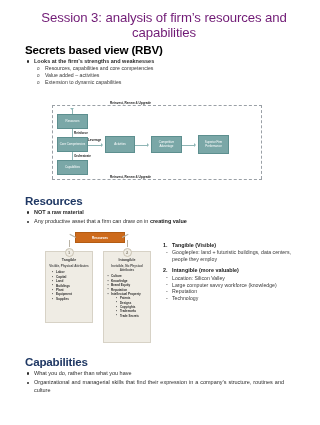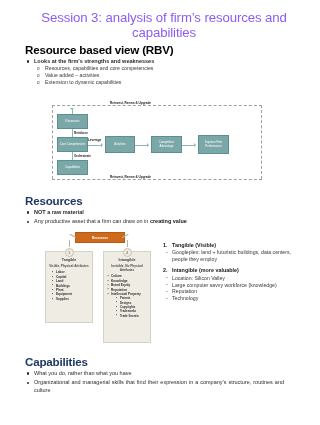--- a/index.html
+++ b/index.html
@@ -10,21 +10,21 @@
     color:#231f20;
     overflow:hidden;
     position:relative;
   }
   .page{position:relative;width:300px;height:425px;}
 
   
   .doc-title{
     position:absolute;left:40px;top:10px;width:248px;
     text-align:center;
-    color:#8b5cf6;
+    color:#701a75;
     font-size:13.2px;
     line-height:15px;
     font-weight:400;
     letter-spacing:-0.1px;
   }
 
   
   .sec-h{
     font-size:11.6px;
     font-weight:bold;
@@ -177,21 +177,21 @@
   .rdash::before{content:"-";position:absolute;left:3px;top:-0.2px;color:#3a3a3a;}
 </style>
 </head>
 <body>
 
 <div class="page">
 
   <div class="doc-title">Session 3: analysis of firm’s resources and capabilities</div>
 
   <div style="position:absolute;left:25px;top:43px;width:265px;">
-    <div class="sec-h black">Resource based view (RBV)</div>
+    <div class="sec-h black">Secrets based view (RBV)</div>
     <div class="b1">Looks at the firm’s strengths and weaknesses</div>
     <div class="b2">Resources, capabilities and core competencies</div>
     <div class="b2">Value added – activities</div>
     <div class="b2">Extension to dynamic capabilities</div>
   </div>
 
   <div class="d1">
 
     <div class="dash-h" style="left:4px;top:13px;width:210px;"></div>
     <div class="dash-v" style="left:213px;top:13px;height:74px;"></div>

